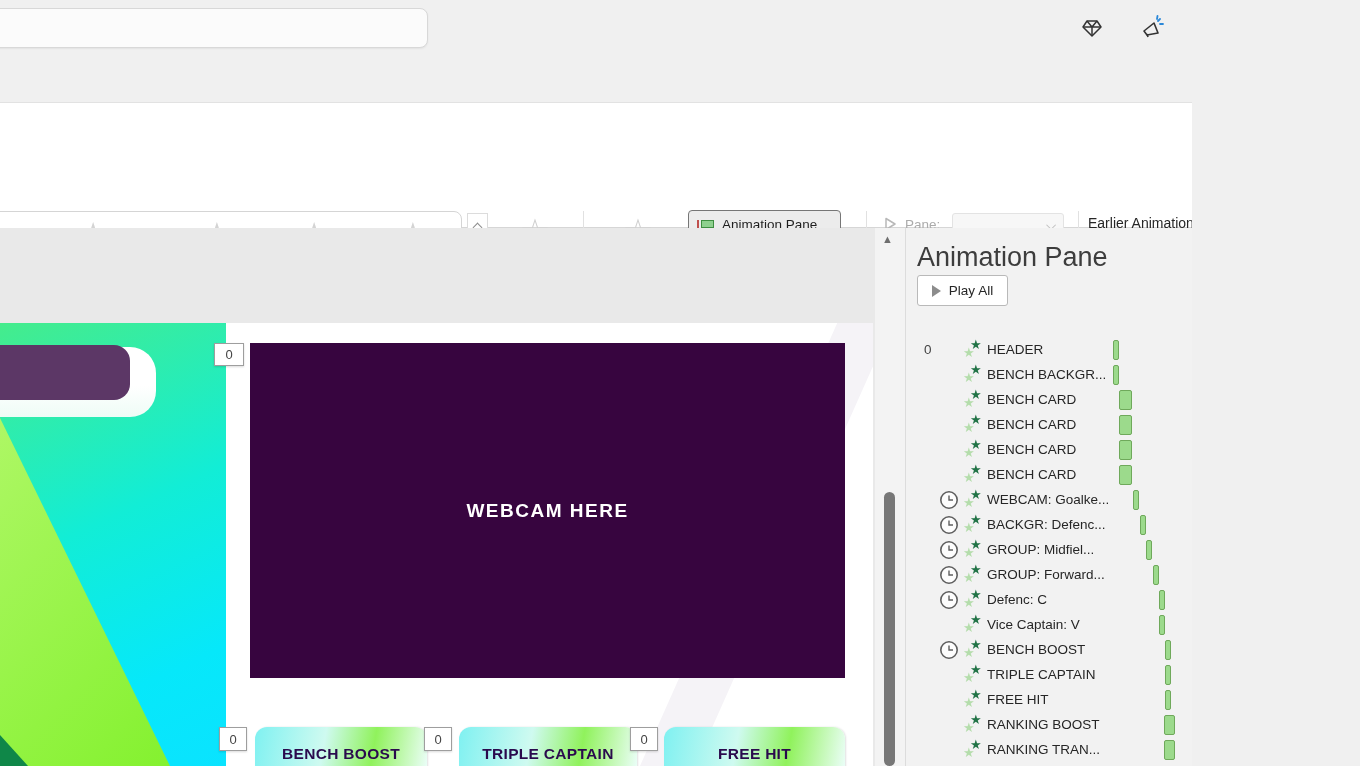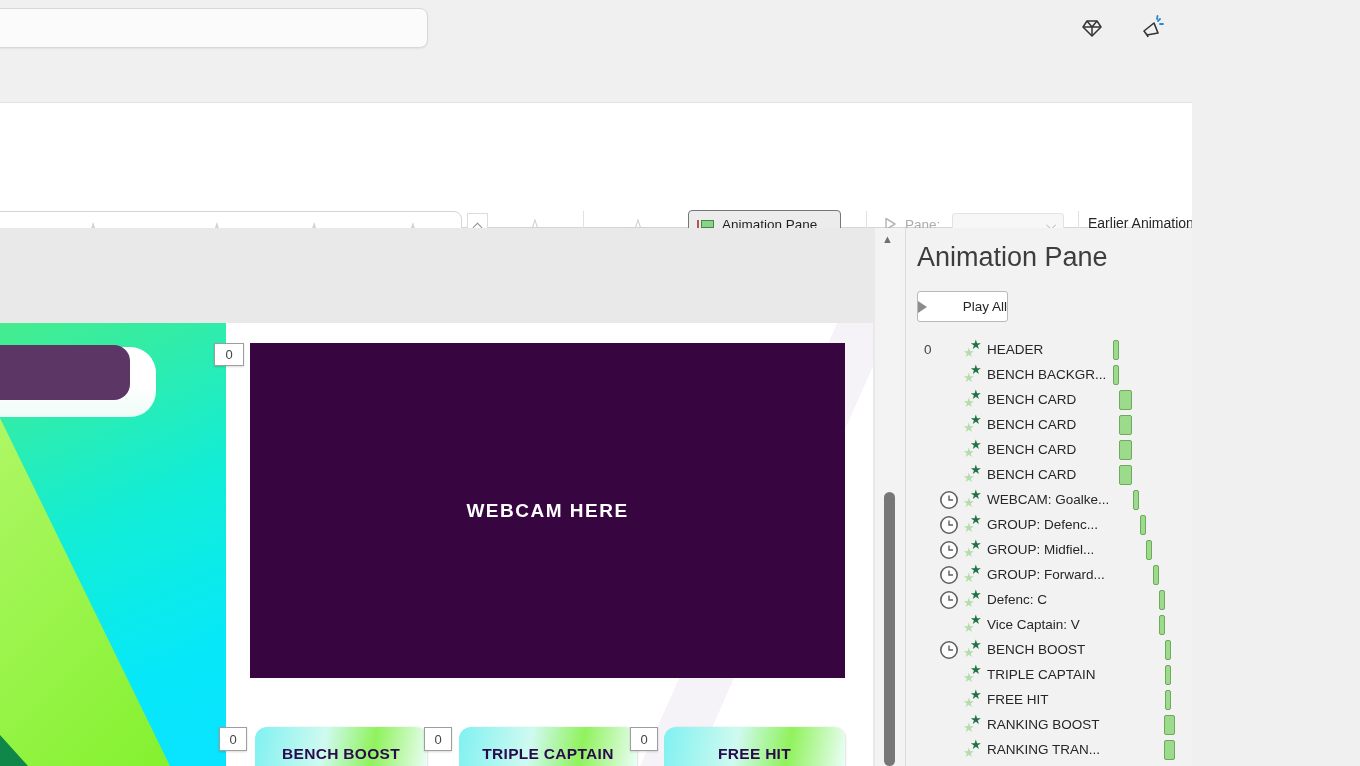--- a/index.html
+++ b/index.html
@@ -90,23 +90,23 @@
 
   
   .sb-track { left:875px; top:228px; width:30px; height:538px; background:#f3f3f3; }
   .sb-up { left:882px; top:233px; font-size:11px; color:#6e6e6e; }
   .sb-thumb { left:884px; top:492px; width:11px; height:274px; background:#777; border-radius:6px; }
 
   
   .pane { left:905px; top:228px; width:455px; height:538px; background:#f2f2f2; border-left:1px solid #dcdcdc; }
   .pane-title { position:absolute; left:11px; top:14px; font-size:27px; font-weight:300; color:#3d3d3d; }
   .pane-x { position:absolute; top:24px; }
-  .playall { position:absolute; left:11px; top:63px; width:91px; height:31px; background:#fff;
+  .playall { position:absolute; left:11px; top:47px; width:91px; height:31px; background:#fff;
              border:1px solid #b9b9b9; border-radius:3px; display:flex; align-items:center;
-             justify-content:space-between; gap:8px; font-size:13.5px; color:#262626; }
+             justify-content:center; gap:8px; font-size:13.5px; color:#262626; }
   .tri-r { width:0; height:0; border-left:9px solid #8c8c8c; border-top:6px solid transparent;
            border-bottom:6px solid transparent; }
   .updown { position:absolute; top:64px; width:30px; height:28px; background:#fdfdfd;
             border:1px solid #d2d2d2; font-size:9px; color:#bdbdbd; display:flex;
             align-items:center; justify-content:center; }
   .anim-list { position:absolute; left:0; top:110px; width:455px; }
   .anim-row { position:relative; height:25px; }
   .anim-row .num { position:absolute; left:18px; top:4px; width:16px; font-size:13.5px; color:#444; }
   .anim-row .clock { position:absolute; left:33px; top:2px; }
   .anim-row .star2 { position:absolute; left:57px; top:1px; width:24px; height:22px; }
@@ -464,21 +464,21 @@
     <span class="clock">
       <svg width="20" height="20" viewBox="0 0 20 20" fill="#fdfdfd" stroke="#5f5f5f" stroke-width="1.6">
         <circle cx="10" cy="10" r="8.2"></circle>
               <path d="M10 5.5V10h4" fill="none" stroke-width="1.4"></path>
       </svg>
     </span>
     <span class="star2">
       <span class="back">★</span>
             <span class="front">★</span>
     </span>
-    <span class="lbl">GROUP: Defenc...</span>
+    <span class="lbl">BACKGR: Defenc...</span>
     <span class="bar" style="left: 234px; width: 6px;"></span>
   </div>
 
   <div class="anim-row">
     <span class="num"></span>
     <span class="clock">
       <svg width="20" height="20" viewBox="0 0 20 20" fill="#fdfdfd" stroke="#5f5f5f" stroke-width="1.6">
         <circle cx="10" cy="10" r="8.2"></circle>
               <path d="M10 5.5V10h4" fill="none" stroke-width="1.4"></path>
       </svg>

